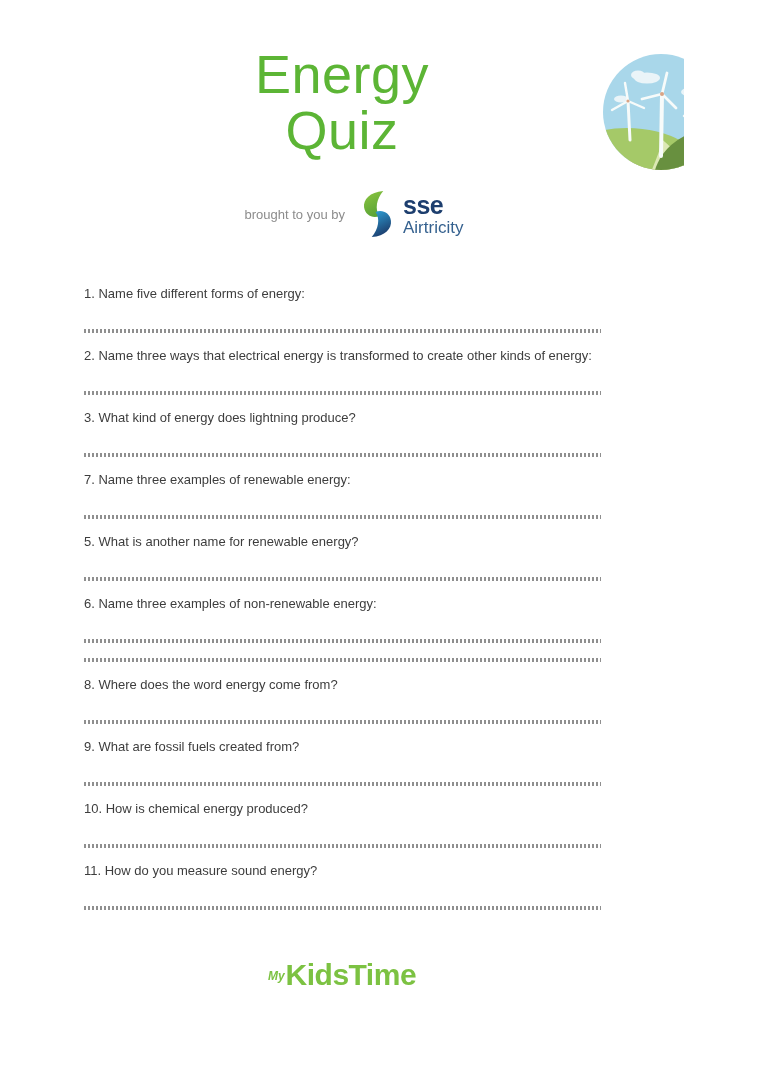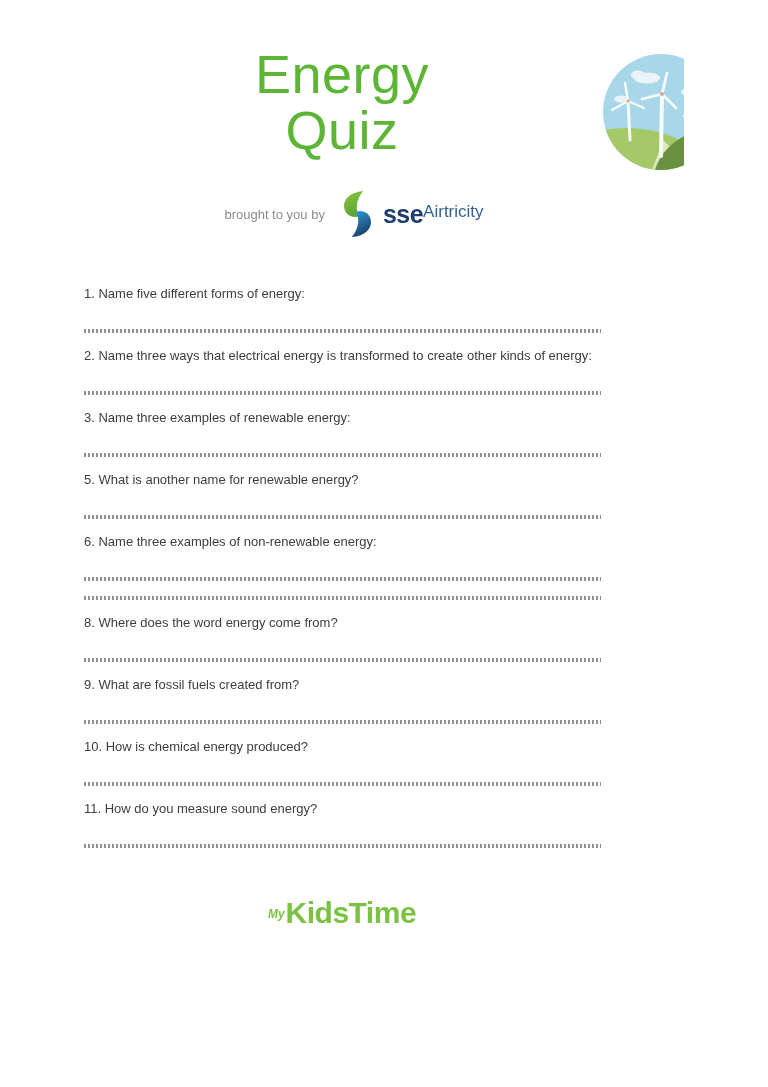--- a/index.html
+++ b/index.html
@@ -40,21 +40,21 @@
     height: 56px;
     display: flex;
     justify-content: center;
     align-items: center;
     gap: 16px;
     padding-left: 24px;
   }
   .brought-text { font-size: 13px; color: #8c8c8c; }
   .sse-logo { display: flex; align-items: center; gap: 9px; }
   .sse-swoosh { width: 33px; height: 48px; display: block; }
-  .sse-wordmark { display: flex; flex-direction: row; line-height: 1; }
+  .sse-wordmark { display: flex; flex-direction: column; line-height: 1; }
   .sse-name {
     font-size: 25px; font-weight: bold; color: #1d3e6e;
     letter-spacing: -0.5px;
   }
   .sse-sub { font-size: 17px; color: #35618f; margin-top: 1px; }
 
   
   .questions { margin: 44px 83px 0 84px; }
   .question-block { margin-bottom: 15px; }
   .question-text {
@@ -171,23 +171,27 @@
       <div class="question-block">
         <p class="question-text">1. Name five different forms of energy:</p>
         <div class="answer-line"></div>
       </div>
 
       <div class="question-block">
         <p class="question-text">2. Name three ways that electrical energy is transformed to create other kinds of energy:</p>
         <div class="answer-line"></div>
       </div>
 
-
-      <div class="question-block">
-        <p class="question-text">3. Name three examples of renewable energy:</p>
+      <div class="question-block">
+        <p class="question-text">3. What kind of energy does lightning produce?</p>
+        <div class="answer-line"></div>
+      </div>
+
+      <div class="question-block">
+        <p class="question-text">7. Name three examples of renewable energy:</p>
         <div class="answer-line"></div>
       </div>
 
       <div class="question-block">
         <p class="question-text">5. What is another name for renewable energy?</p>
         <div class="answer-line"></div>
       </div>
 
       <div class="question-block">
         <p class="question-text">6. Name three examples of non-renewable energy:</p>

